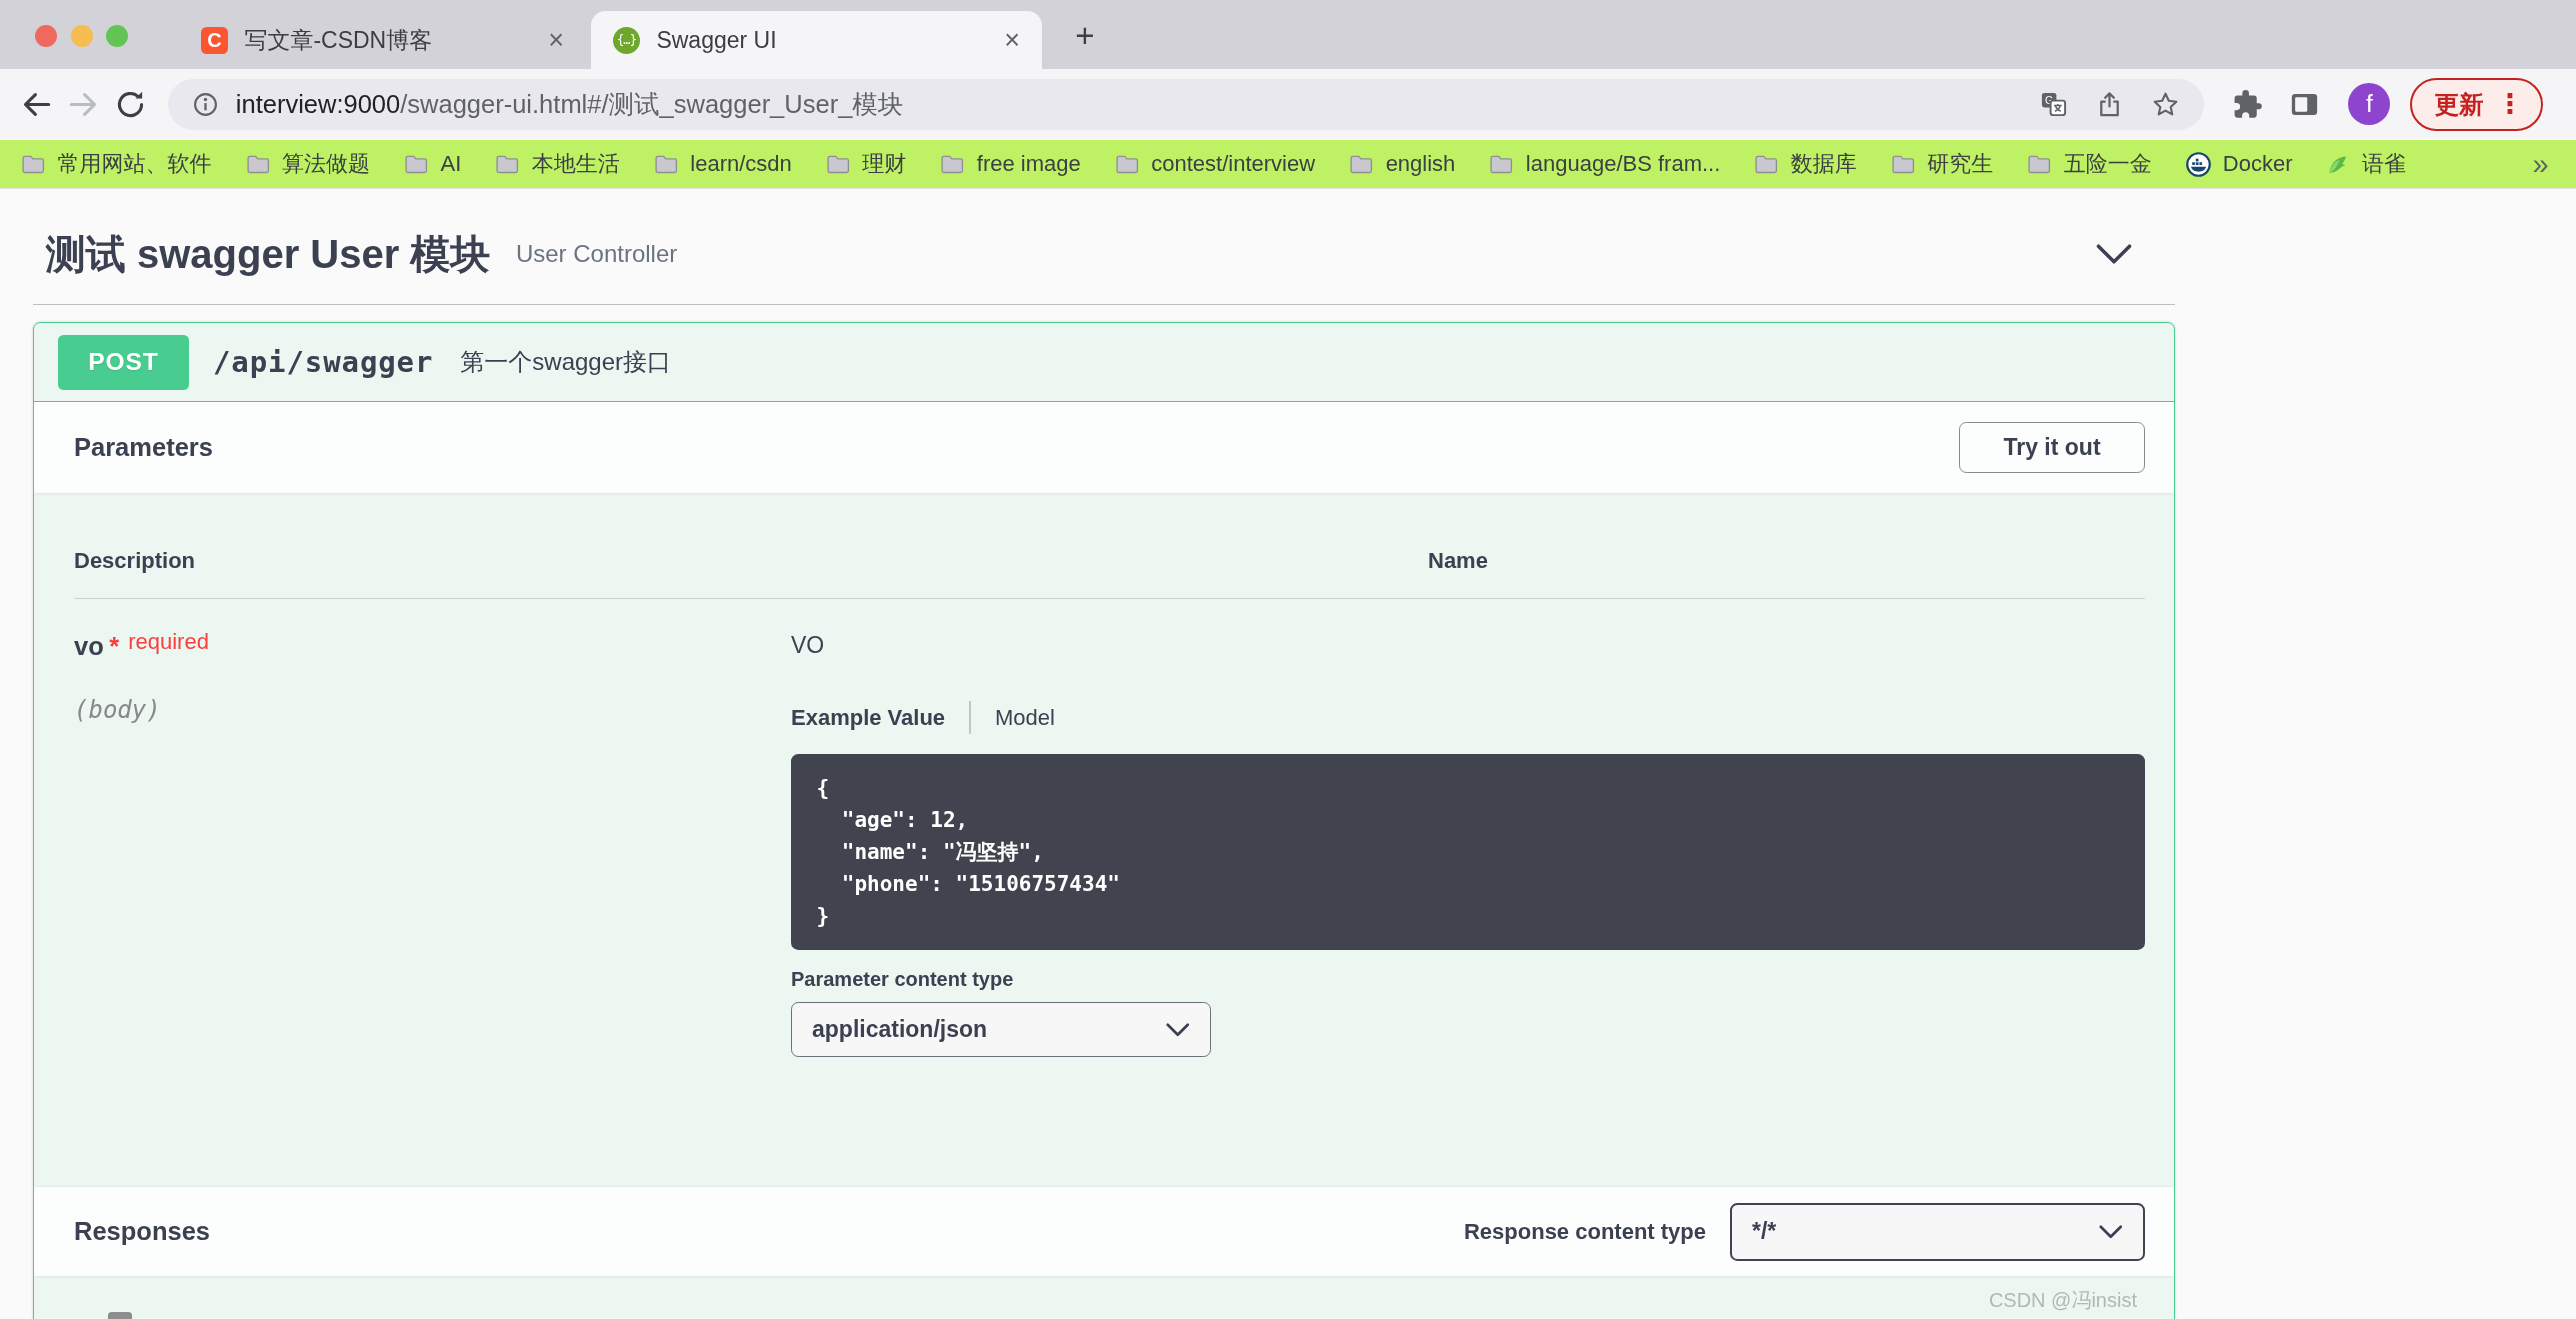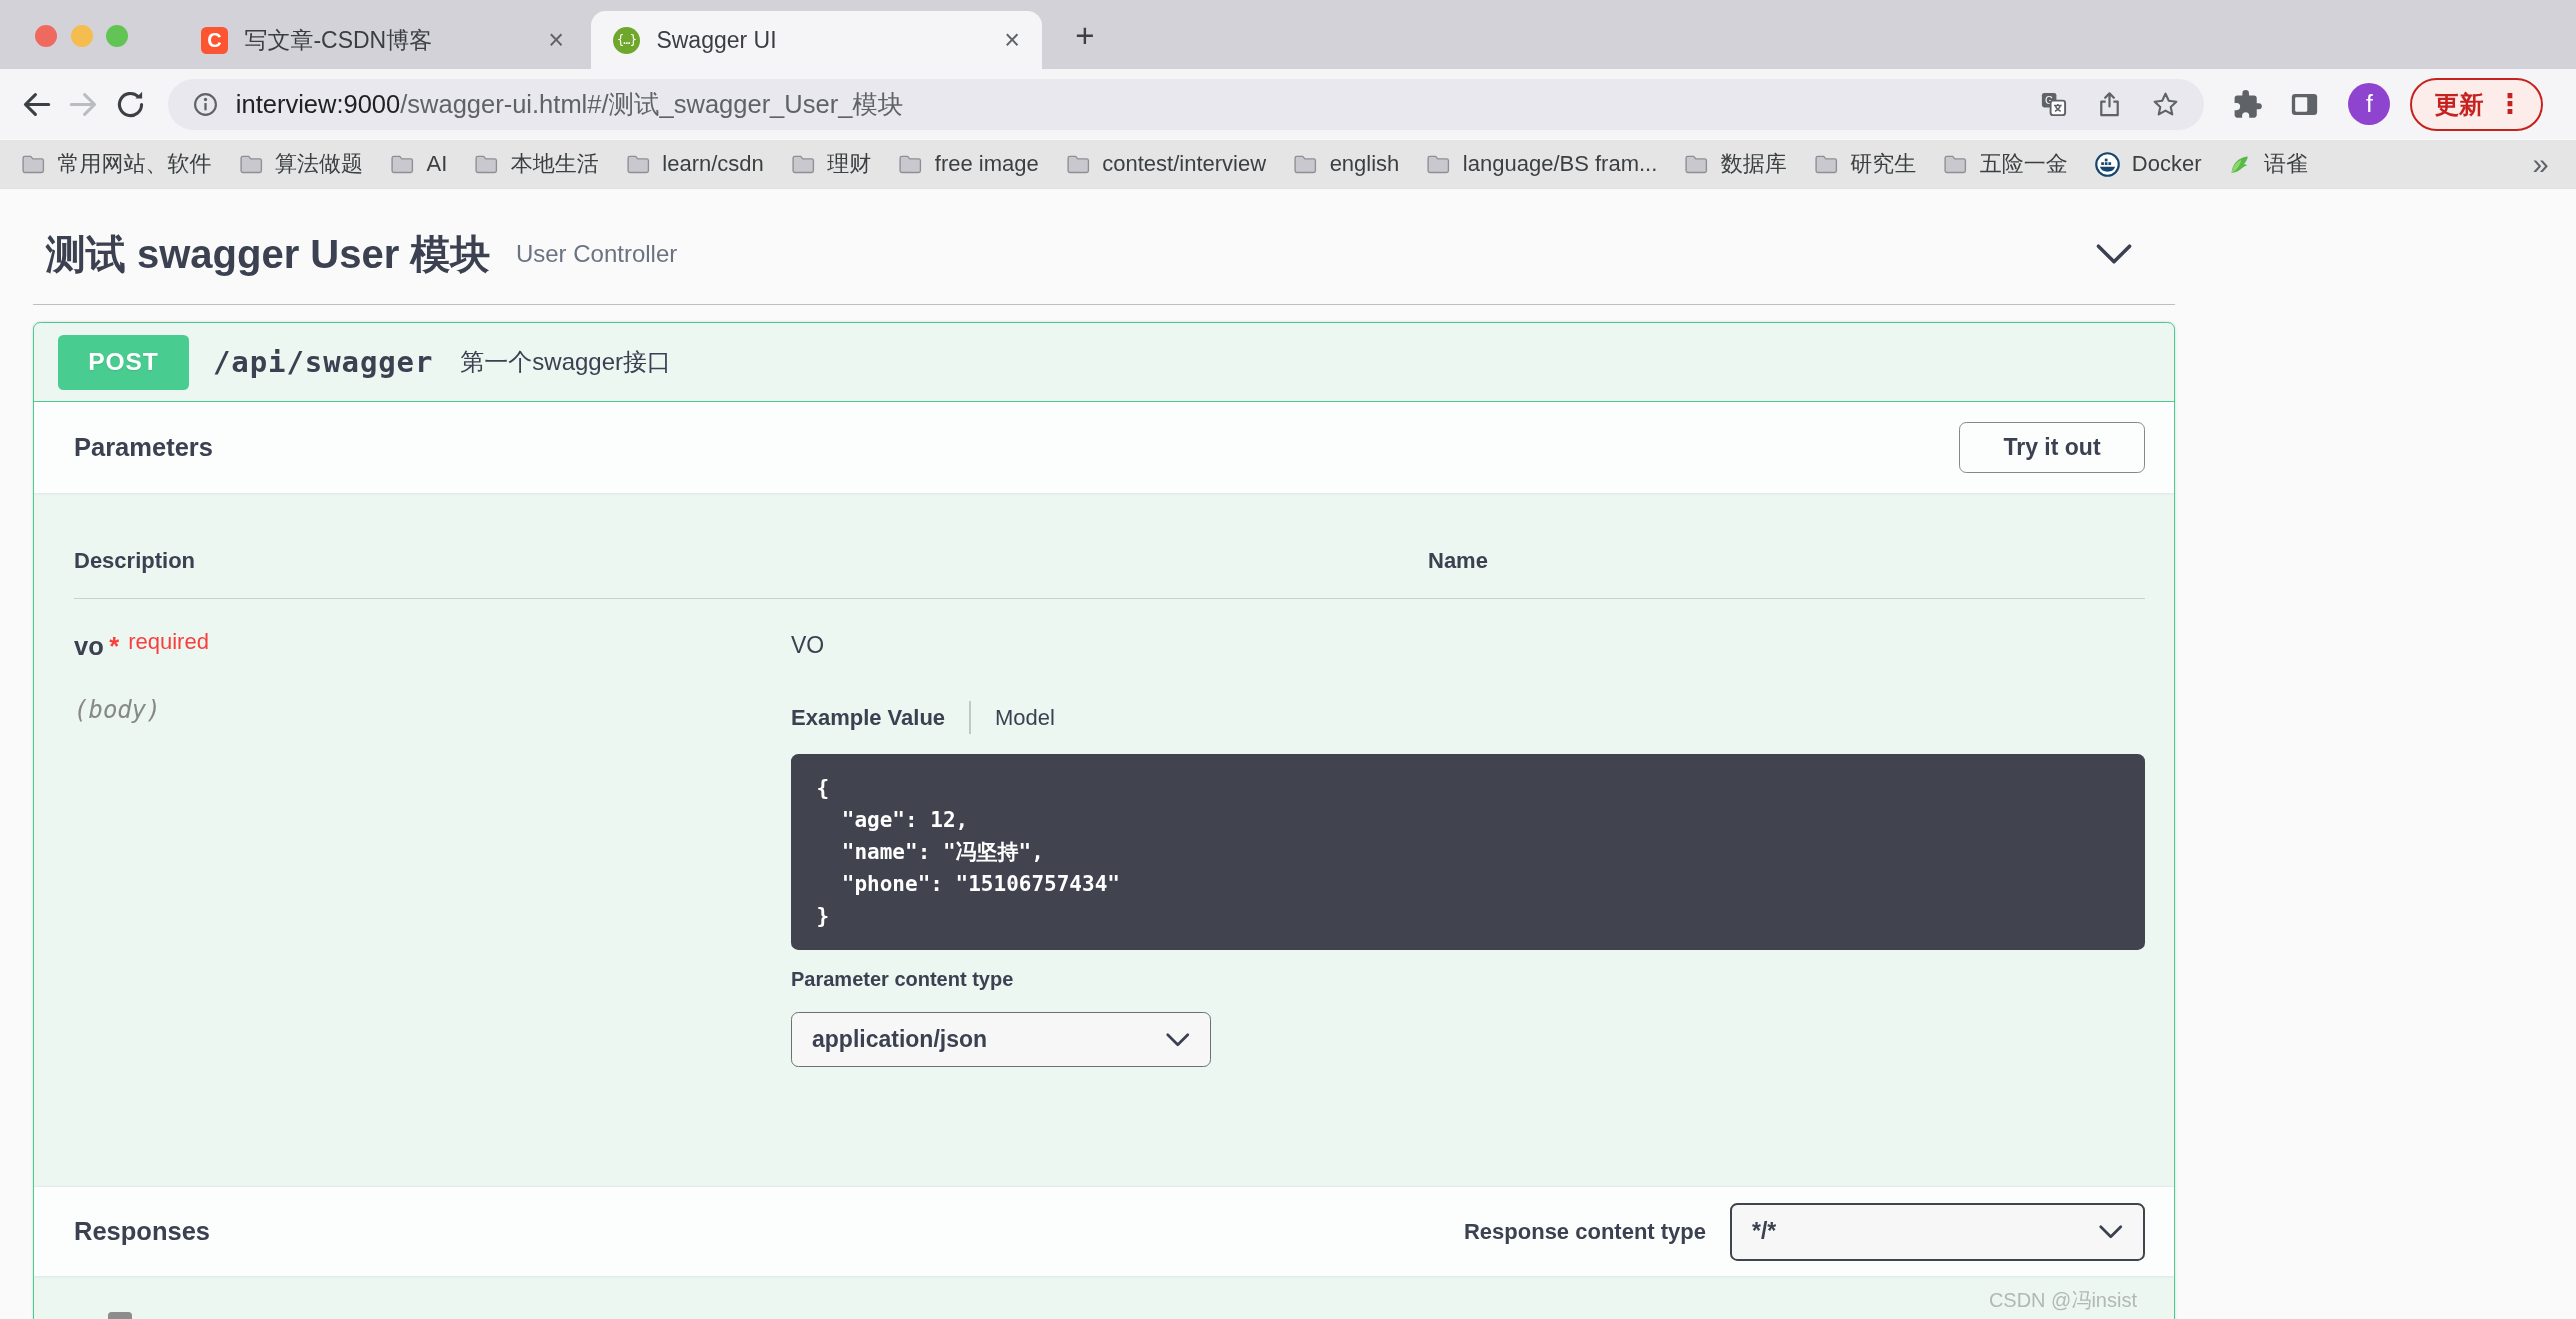--- a/index.html
+++ b/index.html
@@ -40,22 +40,22 @@
   .omni-spacer { flex:1 1 auto; }
   .omni-ic { margin-left:27px; display:flex; align-items:center; }
   .rightic { margin-left:25.5px; display:flex; align-items:center; flex:0 0 auto; }
   .avatar { margin-left:27px; width:42px; height:42px; border-radius:50%; background:#8e44cf; color:#fff;
             font-size:24.6px; display:flex; align-items:center; justify-content:center; flex:0 0 auto; }
   .update-pill { margin-left:20px; height:53px; padding:0 18px 0 22px; border:2.7px solid #c5221f; border-radius:27px;
                  background:#fcecea; display:flex; align-items:center; gap:12.8px; flex:0 0 auto; }
   .update-label { color:#c5221f; font-size:24.6px; font-weight:bold; }
   .kebab { color:#c5221f; font-size:27px; font-weight:bold; line-height:1; }
   
-  .bookmarks { position:absolute; top:140px; left:0; width:2576px; height:49px; background:#e5e5e5;
-               border-bottom:0.9px solid #e1e0e5; display:flex; align-items:center; padding:0 20px; gap:26px; }
+  .bookmarks { position:absolute; top:140px; left:0; width:2576px; height:49px; background:#bef264;
+               border-bottom:0.9px solid #e1e0e5; display:flex; align-items:center; padding:0 20px; gap:33px; }
   .bm { display:flex; align-items:center; gap:11px; white-space:nowrap; }
   .bm-label { font-size:22px; color:#3c4043; }
   .bm-overflow { margin-left:auto; font-size:29px; color:#5f6368; padding-right:7.3px; }
   
   .page { position:absolute; top:190px; left:0; width:2208px; height:1129px; background:#fafafa; }
   .content { margin:0 33px; position:relative; height:100%; }
   .tag-row { display:flex; align-items:center; padding-top:35px; padding-left:12.8px; height:93px; }
   .tag-title { font-size:40px; font-weight:bold; color:#3b4151; }
   .tag-sub { margin-left:25.5px; font-size:24px; color:#6b7280; }
   .tag-chevron { margin-left:auto; margin-right:40px; display:flex; }
@@ -88,21 +88,21 @@
               font-size:24px; color:#888; }
   .desc-text { font-size:23px; color:#3b4151; }
   .model-tabs { margin-top:42px; display:flex; align-items:center; }
   .mtab { font-size:22px; color:#3b4151; }
   .mtab.active { font-weight:bold; }
   .mtab-sep { width:1.8px; height:33px; background:rgba(59,65,81,.25); margin:0 24px; }
   .codeblock { margin-top:20px; background:#41444e; border-radius:7.3px; padding:18px 25.5px;
                font-family:"DejaVu Sans Mono","Liberation Mono",monospace; font-size:21px; line-height:32px;
                color:#ffffff; white-space:pre; font-weight:bold; }
   .ctype-label { margin-top:18px; font-size:20px; font-weight:bold; color:#3b4151; }
-  .select { margin-top:21px; width:420px; height:55px; background:#f7f7f7; border:1.8px solid #6b6f76; border-radius:7.3px;
+  .select { margin-top:11px; width:420px; height:55px; background:#f7f7f7; border:1.8px solid #6b6f76; border-radius:7.3px;
             display:flex; align-items:center; justify-content:space-between; padding:0 20px; }
   .select-value { font-size:23px; font-weight:bold; color:#3b4151; }
   .resp-header { height:89px; background:rgba(255,255,255,.8); display:flex; align-items:center;
                  padding:0 29px 0 40px; box-shadow:0 -0.9px 1.8px rgba(0,0,0,.05), 0 1.8px 2.7px rgba(0,0,0,.07); }
   .resp-ctype { margin-left:auto; display:flex; align-items:center; gap:24px; }
   .resp-label { font-size:22px; font-weight:bold; color:#3b4151; }
   .select.resp { margin-top:0; width:415px; height:58px; border:2.7px solid #41444e; }
   .watermark { position:absolute; right:38px; bottom:5.5px; font-size:20px; color:#b3b8b3; }
   .status-bubble { position:absolute; left:108px; bottom:0; width:24px; height:7.3px; background:#8d8d8d; border-radius:3.6px 3.6px 0 0; }
   svg { display:block; }

